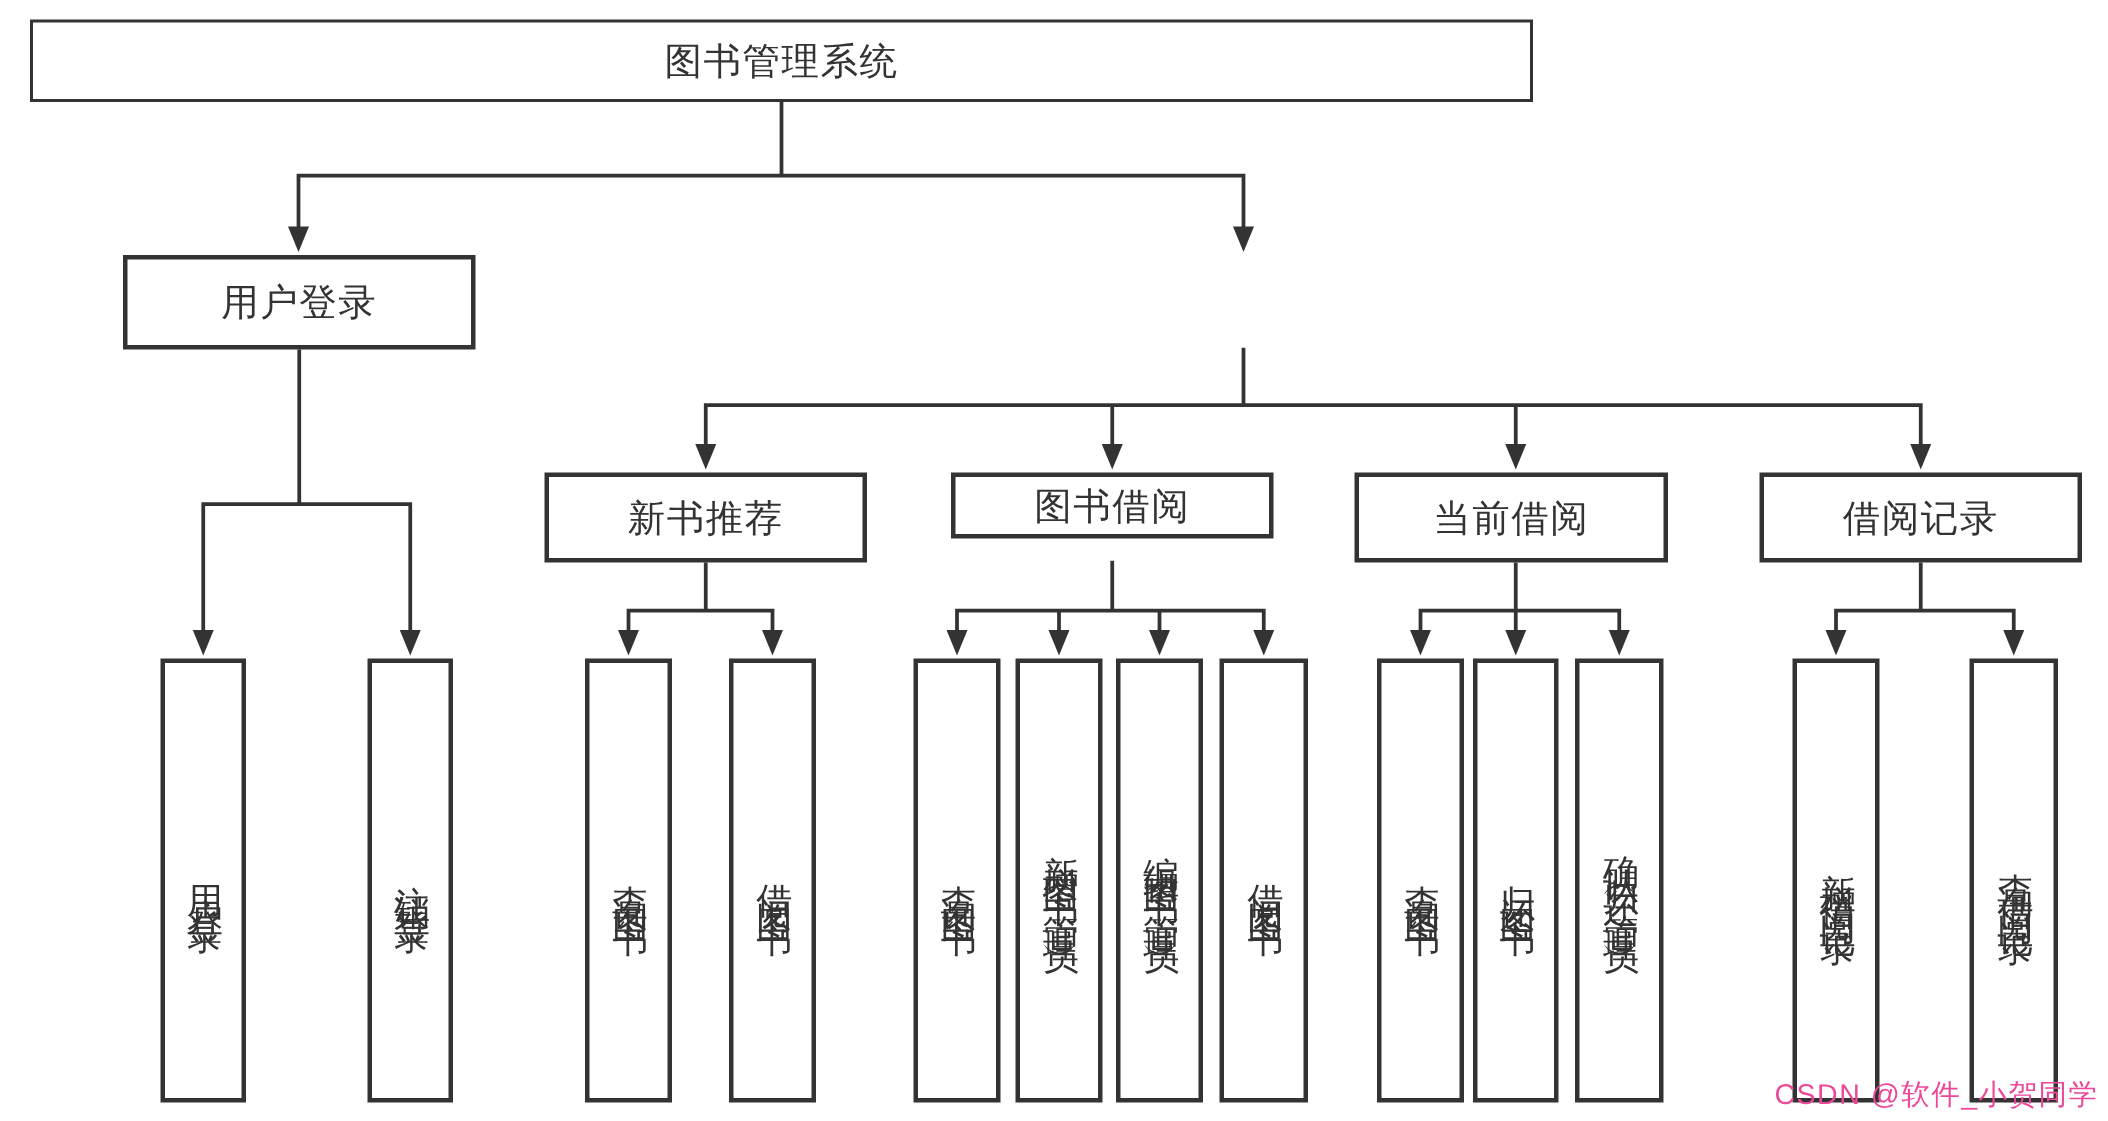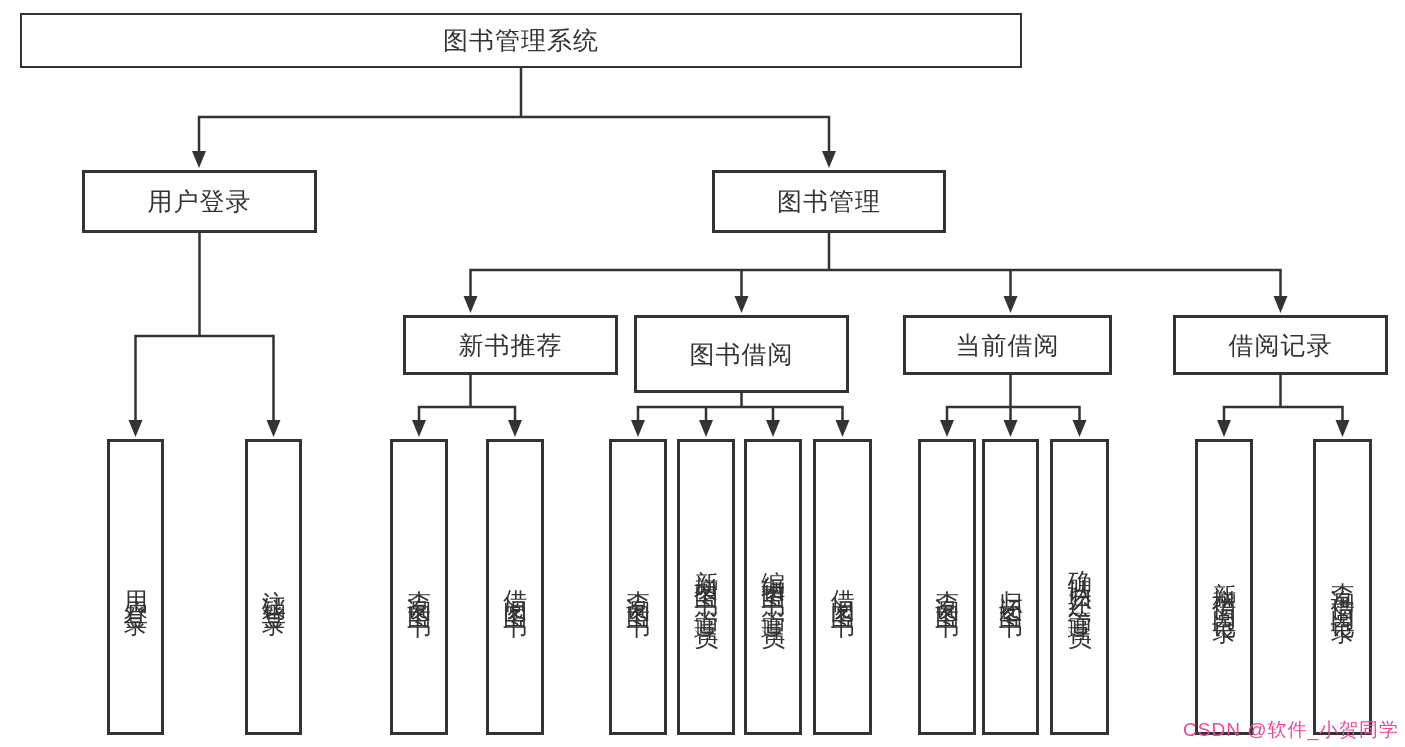--- a/index.html
+++ b/index.html
@@ -94,28 +94,25 @@
     </g>
   </svg>
 
   <div class="box root" style="left:20px;top:13px;width:1002px;height:55px;">
     <span class="hlabel">图书管理系统</span>
   </div>
 
   <div class="box" style="left:82px;top:170px;width:235px;height:63px;">
     <span class="hlabel">用户登录</span>
   </div>
-  <div class="box" style="left:712px;top:170px;width:234px;height:63px;">
-    <span class="hlabel">图书管理</span>
-  </div>
 
-  <div class="box" style="left:363px;top:315px;width:215px;height:60px;margin-left:40px;">
+  <div class="box" style="left:363px;top:315px;width:215px;height:60px;">
     <span class="hlabel">新书推荐</span>
   </div>
-  <div class="box" style="left:634px;top:315px;width:215px;height:78px;">
+  <div class="box" style="left:634px;top:315px;width:215px;height:44px;">
     <span class="hlabel">图书借阅</span>
   </div>
   <div class="box" style="left:903px;top:315px;width:209px;height:60px;">
     <span class="hlabel">当前借阅</span>
   </div>
   <div class="box" style="left:1173px;top:315px;width:215px;height:60px;">
     <span class="hlabel">借阅记录</span>
   </div>
 
   <div class="box" style="left:107px;top:439px;width:57px;height:296px;">

